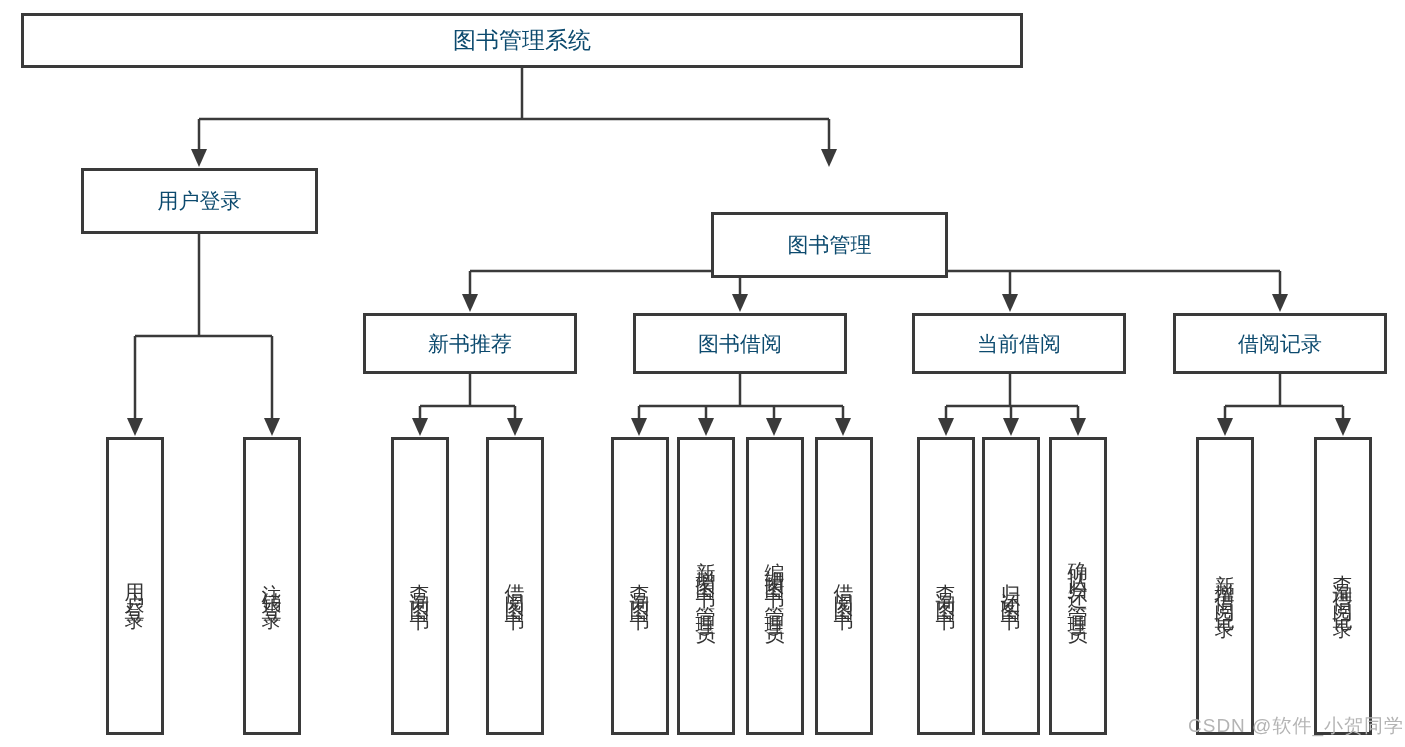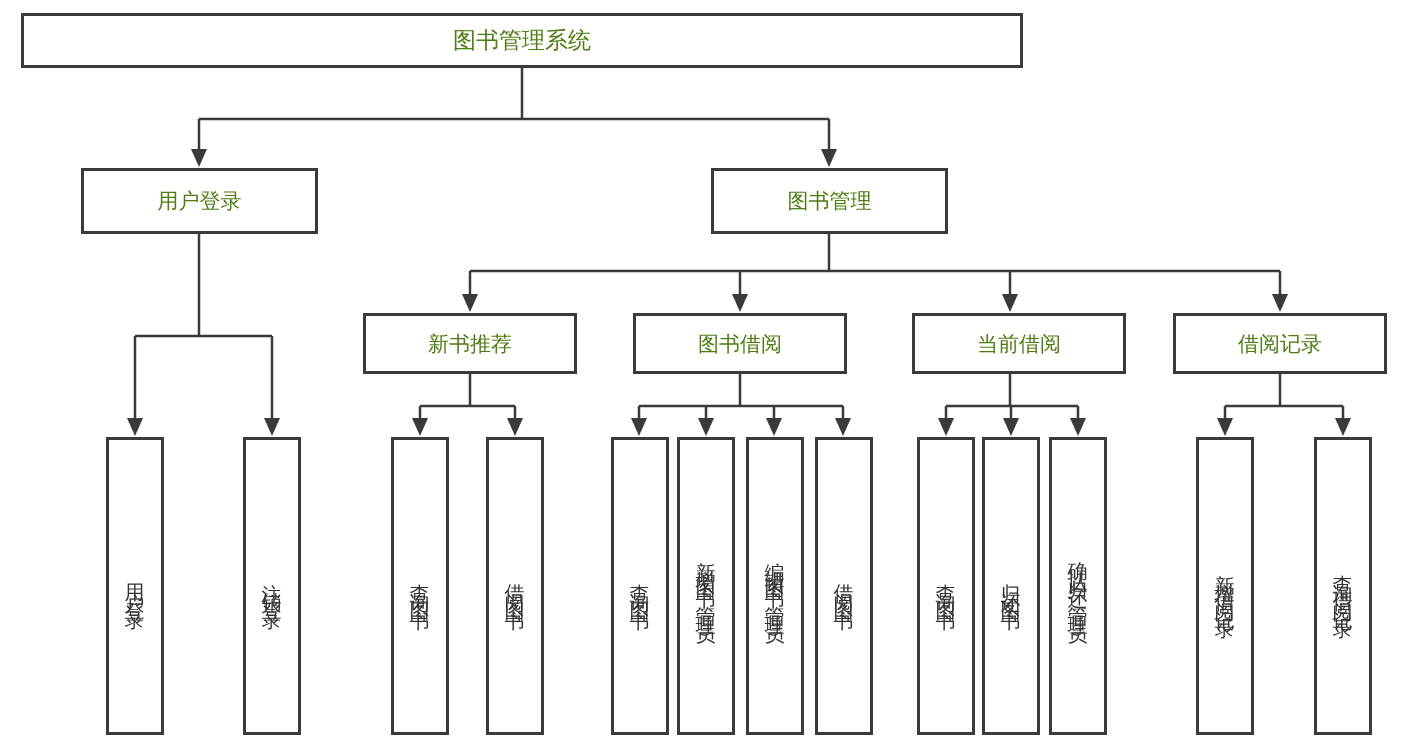--- a/index.html
+++ b/index.html
@@ -4,21 +4,21 @@
 <style>
   html,body { margin:0; padding:0; background:#ffffff; }
   .canvas {
     position:relative; width:1405px; height:747px; background:#ffffff;
     font-family:"Liberation Sans","DejaVu Sans",sans-serif; overflow:hidden;
   }
   .connectors { position:absolute; left:0; top:0; z-index:1; }
   .hbox {
     position:absolute; box-sizing:border-box; border:3px solid #3a3a3a;
     background:#ffffff; display:flex; align-items:center; justify-content:center;
-    color:#4d7c0f; z-index:2;
+    color:#0c4a6e; z-index:2;
   }
   .root-box  { left:21px;  top:13px;  width:1002px; height:55px; font-size:23px; }
   .l2-box    { top:168px; width:237px; height:66px; font-size:21px; }
   .l3-box    { top:313px; width:214px; height:61px; font-size:21px; }
   .vbox {
     position:absolute; top:437px; width:58px; height:298px; box-sizing:border-box;
     border:3px solid #3a3a3a; background:#ffffff; display:flex;
     align-items:center; justify-content:center; z-index:2;
   }
   .vtext {
@@ -101,21 +101,21 @@
     </g>
   </svg>
 
   <div class="hbox root-box">
     <span>图书管理系统</span>
   </div>
 
   <div class="hbox l2-box" style="left:81px;">
     <span>用户登录</span>
   </div>
-  <div class="hbox l2-box" style="left:711px;">
+  <div class="hbox l2-box" style="left:711px;margin-top:44px;">
     <span>图书管理</span>
   </div>
 
   <div class="hbox l3-box" style="left:633px;">
     <span>图书借阅</span>
   </div>
   <div class="hbox l3-box" style="left:363px;">
     <span>新书推荐</span>
   </div>
   <div class="hbox l3-box" style="left:903px;margin-left:9px;">
@@ -158,13 +158,14 @@
   <div class="vbox" style="left:1049px;">
     <span class="vtext">确认归还（管理员）</span>
   </div>
   <div class="vbox" style="left:1196px;">
     <span class="vtext">新增借阅记录</span>
   </div>
   <div class="vbox" style="left:1314px;">
     <span class="vtext">查询借阅记录</span>
   </div>
 
+  <div class="watermark">CSDN @软件_小贺同学</div>
 </div>
 
 </body></html>

